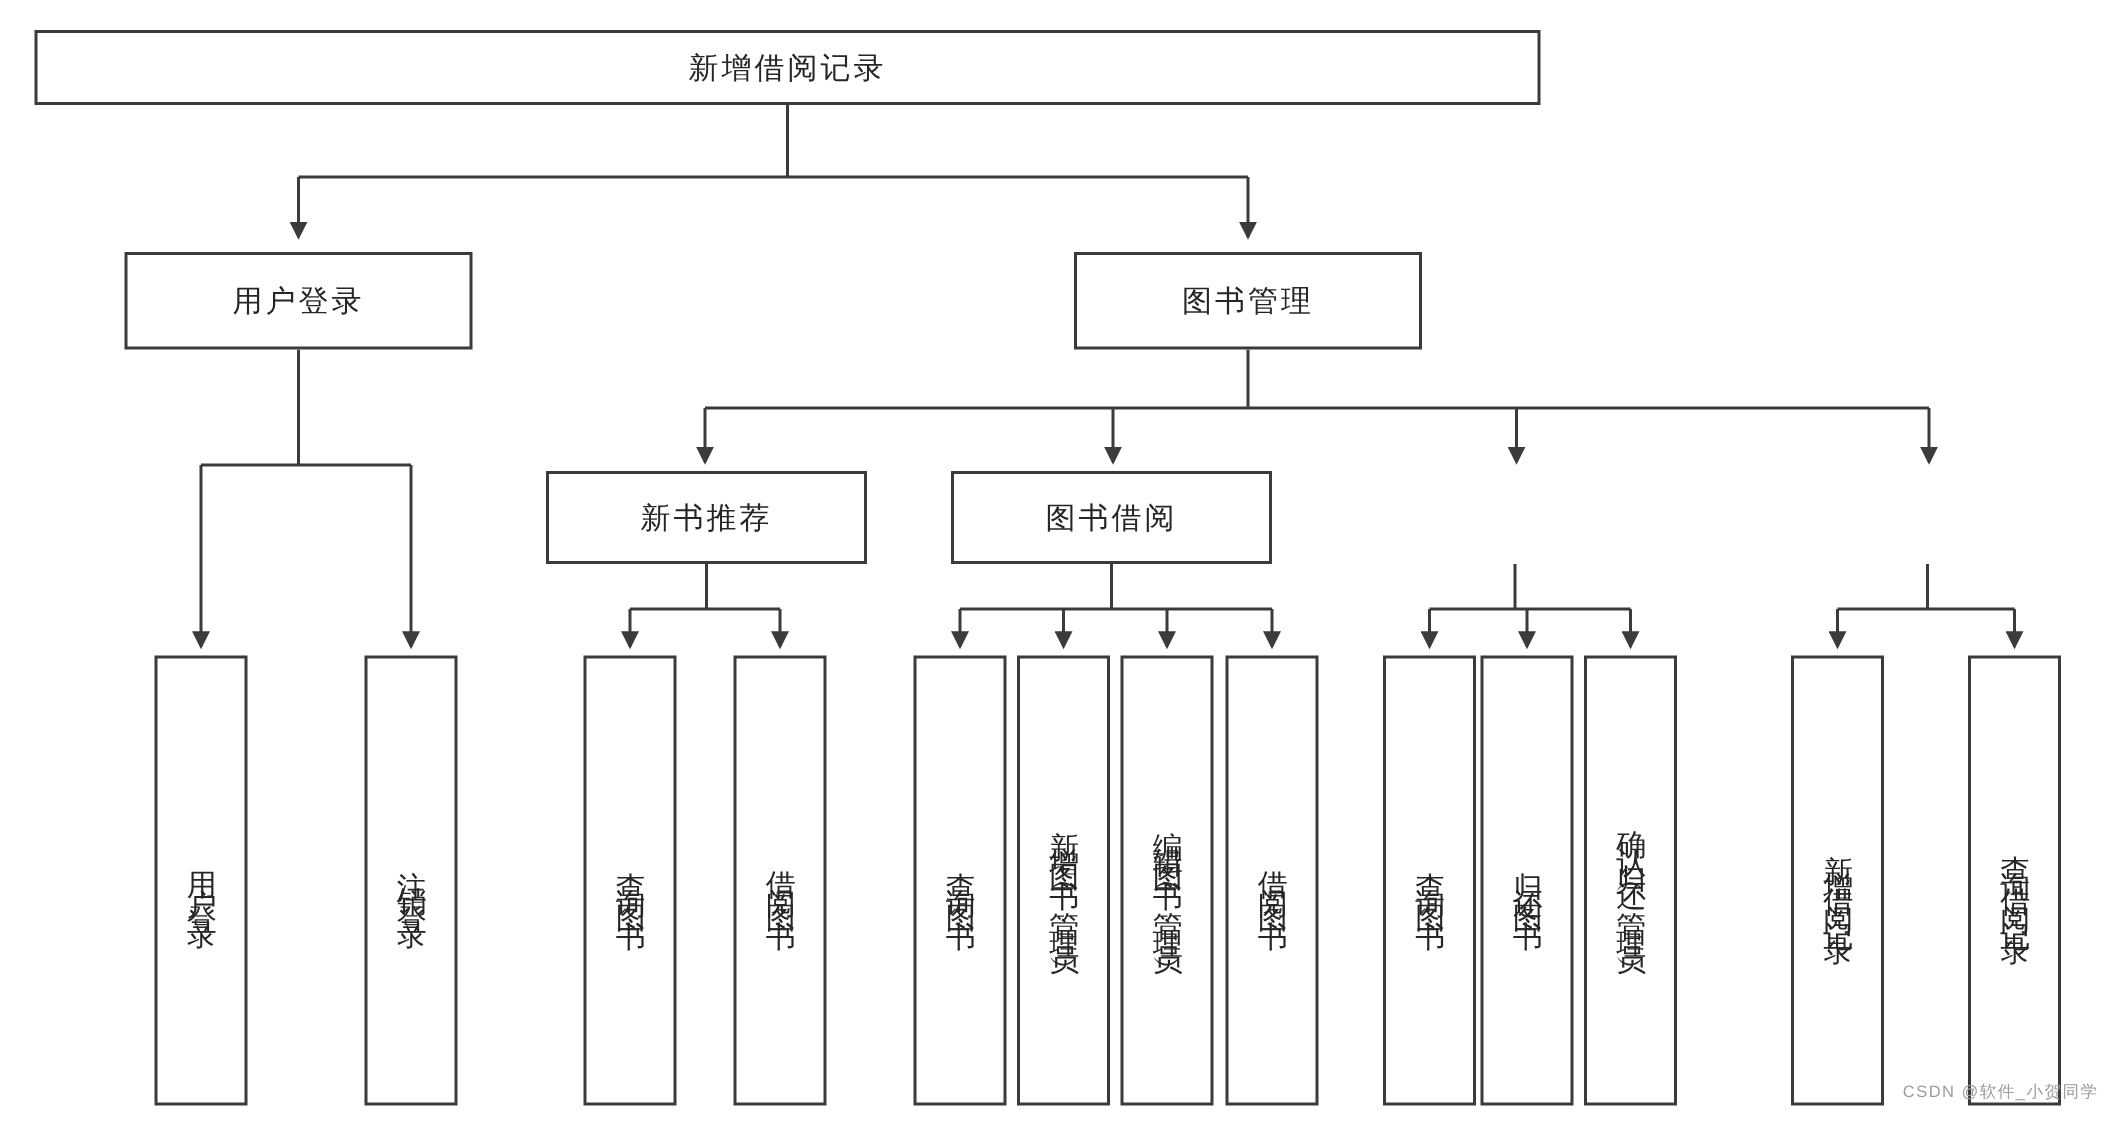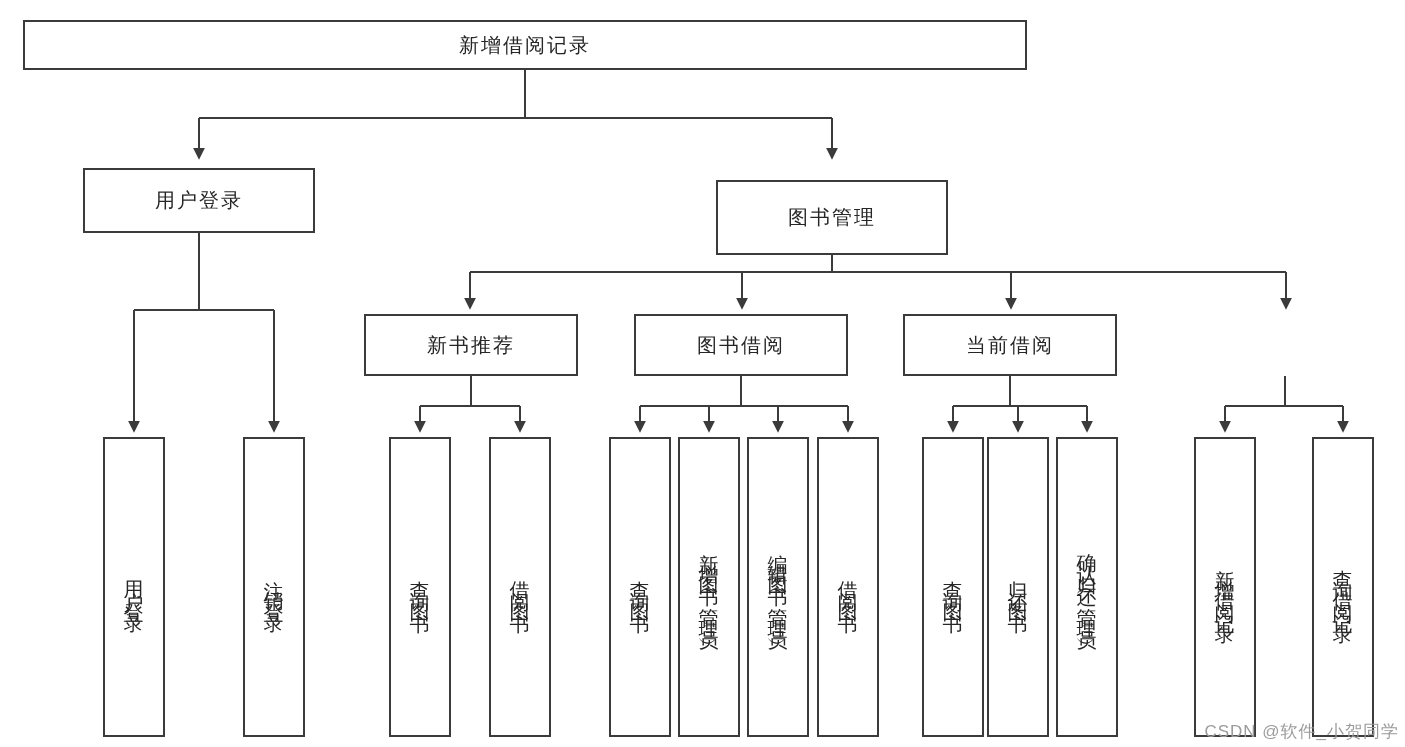--- a/index.html
+++ b/index.html
@@ -36,28 +36,28 @@
     border:2px solid var(--box-border);
     background:var(--box-fill);
     display:flex;align-items:center;justify-content:center;
     writing-mode:vertical-rl;
     font-size:20px;letter-spacing:11px;
     line-height:1;
   }
   .watermark{
     position:absolute;
     right:6px;top:720px;
-    font-size:17px;letter-spacing:1px;
+    font-size:11px;letter-spacing:1px;
     color:var(--watermark);
     white-space:nowrap;
   }
   
   #n-root{left:23px;top:20px;width:1004px;height:50px;}
   #n-user-login{left:83px;top:168px;width:232px;height:65px;}
-  #n-book-mgmt{left:716px;top:168px;width:232px;height:75px;margin-top:12px;}
+  #n-book-mgmt{left:716px;top:168px;width:232px;height:65px;}
   #n-new-rec{left:364px;top:314px;width:214px;height:62px;font-family:Liberation Serif, serif;}
   #n-book-borrow{left:634px;top:314px;width:214px;height:62px;text-align:right;}
   #n-cur-borrow{left:903px;top:314px;width:214px;height:62px;}
   #n-borrow-rec{left:1178px;top:314px;width:214px;height:62px;}
   #l-a1{left:103px;} #l-a2{left:243px;}
   #l-b1{left:389px;} #l-b2{left:489px;}
   #l-c1{left:609px;} #l-c2{left:678px;} #l-c3{left:747px;} #l-c4{left:817px;}
   #l-d1{left:922px;} #l-d2{left:987px;} #l-d3{left:1056px;}
   #l-e1{left:1194px;} #l-e2{left:1312px;}
 </style>
@@ -116,21 +116,20 @@
     </g>
   </svg>
 
   <div class="node" id="n-root">新增借阅记录</div>
 
   <div class="node" id="n-user-login">用户登录</div>
   <div class="node" id="n-book-mgmt">图书管理</div>
 
   <div class="node" id="n-new-rec">新书推荐</div>
   <div class="node" id="n-book-borrow">图书借阅</div>
-  <div class="node" id="n-cur-borrow">当前借阅</div>
 
   <div class="leaf" id="l-a1">用户登录</div>
   <div class="leaf" id="l-a2">注销登录</div>
 
   <div class="leaf" id="l-b1">查询图书</div>
   <div class="leaf" id="l-b2">借阅图书</div>
 
   <div class="leaf" id="l-c1">查询图书</div>
   <div class="leaf" id="l-c2">新增图书（管理员）</div>
   <div class="leaf" id="l-c3">编辑图书（管理员）</div>

